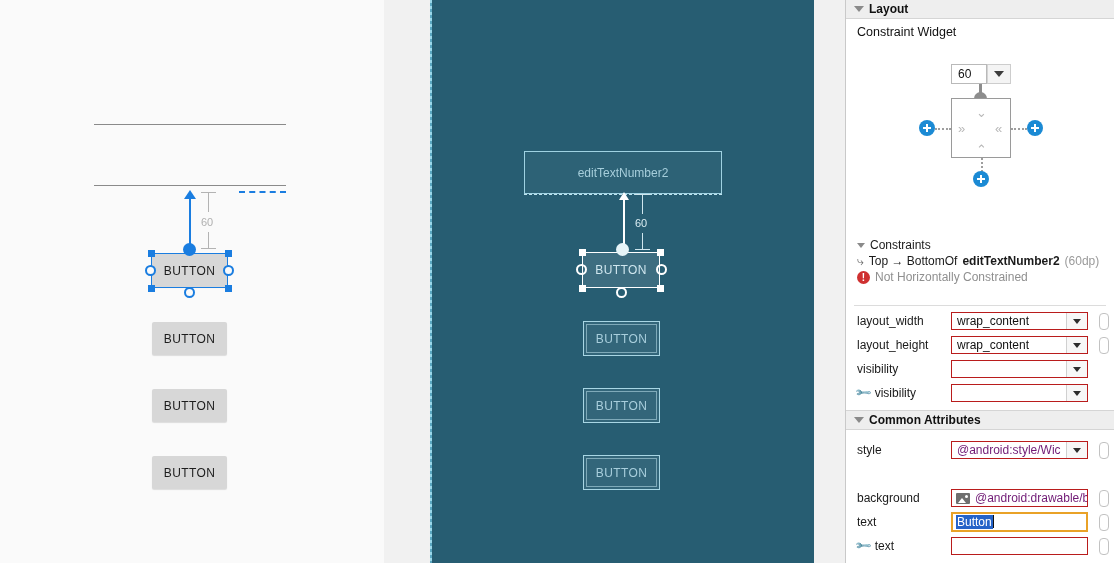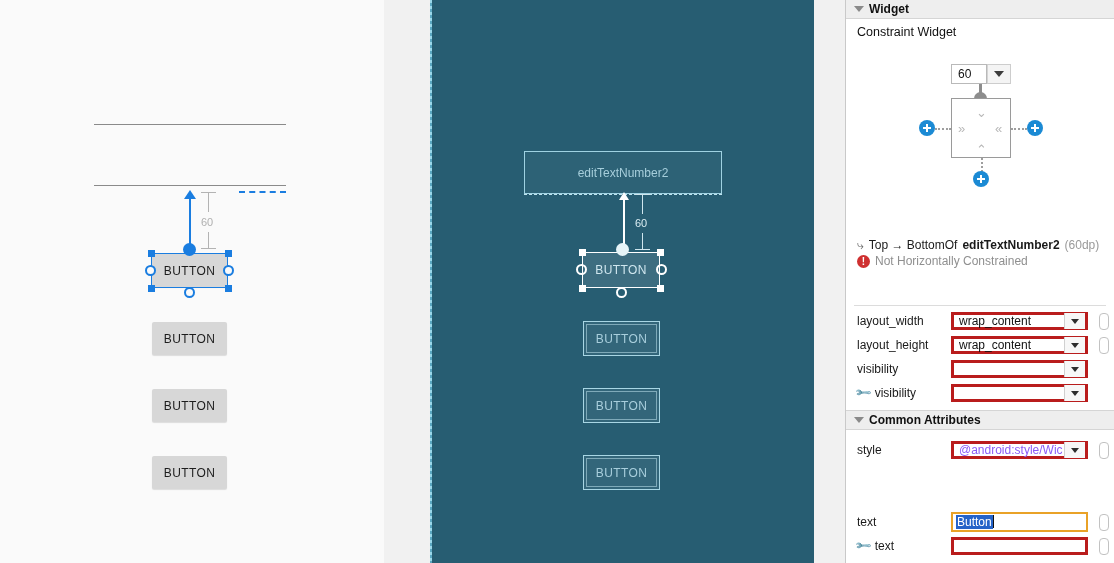--- a/index.html
+++ b/index.html
@@ -175,25 +175,25 @@
   
   .prop-row{
     position:absolute;left:0;width:269px;height:24px;display:flex;align-items:center;
   }
   .prop-label{
     width:105px;padding-left:11px;box-sizing:border-box;font-size:12px;color:#1a1a1a;
     display:flex;align-items:center;gap:4px;white-space:nowrap;
   }
   .wrench{color:#3a3a3a;font-size:11px;transform:rotate(-45deg);display:inline-block;}
   .field{
-    position:relative;width:137px;height:18px;border:3px solid #b91c1c;background:#fff;
+    position:relative;width:137px;height:18px;border:1px solid #b91c1c;background:#fff;
     box-sizing:border-box;display:flex;align-items:center;
   }
   .field .ftext{
-    flex:1;padding-left:5px;font-size:12px;color:#8b5cf6;overflow:hidden;white-space:nowrap;
+    flex:1;padding-left:5px;font-size:12px;color:#701a75;overflow:hidden;white-space:nowrap;
   }
   .field .ftext.dark{color:#111;}
   .field .fdrop{
     width:20px;height:16px;border-left:1px solid #d0d0d0;background:#f7f7f7;
     display:flex;align-items:center;justify-content:center;
   }
   .field .fdrop i{
     width:0;height:0;border-left:4.5px solid transparent;border-right:4.5px solid transparent;
     border-top:5.5px solid #2d2d2d;display:block;
   }
@@ -284,21 +284,21 @@
     <div class="bp-btn" style="left:151px;top:388px;width:77px;height:35px;">BUTTON</div>
     <div class="bp-btn" style="left:151px;top:455px;width:77px;height:35px;">BUTTON</div>
   </div>
 
   <div class="editor-right-shadow"></div>
 
   <div class="props">
 
     <div class="sec-header" style="position:absolute;left:0;top:0;width:269px;">
       <span class="tri"></span>
-      <span>Widget</span>
+      <span>Layout</span>
     </div>
 
     <div class="cw-title">Constraint Widget</div>
 
     <div class="cw">
 
       <div class="cw-spin">
         <div class="val">60</div>
         <div class="arrowbtn">
             <i></i>
@@ -318,20 +318,24 @@
       <div class="cw-dash-h" style="left:89px;top:70px;width:16px;"></div>
       <div class="cw-plus" style="left:73px;top:62px;"></div>
       <div class="cw-dash-h" style="left:165px;top:70px;width:16px;"></div>
       <div class="cw-plus" style="left:181px;top:62px;"></div>
       <div class="cw-dash-v" style="left:135px;top:100px;height:14px;"></div>
       <div class="cw-plus" style="left:127px;top:113px;"></div>
     </div>
 
     <div class="cons-block">
       <div class="cons-row">
+        <span class="tri small"></span>
+        <span>Constraints</span>
+      </div>
+      <div class="cons-row">
         <span class="ico-arc">⤷</span>
         <span>Top → BottomOf</span>
         <b>editTextNumber2</b>
         <span class="dp">(60dp)</span>
       </div>
       <div class="cons-row">
         <span class="err-ico">!</span>
         <span class="err-text">Not Horizontally Constrained</span>
       </div>
     </div>
@@ -393,20 +397,28 @@
       <div class="field">
         <div class="ftext">@android:style/Wic</div>
         <div class="fdrop">
             <i></i>
           </div>
       </div>
       <div class="pill" style="top:4px;"></div>
     </div>
 
 
+    <div class="prop-row" style="top:486px;">
+      <div class="prop-label">background</div>
+      <div class="field">
+        <span class="img-ico"></span>
+        <div class="ftext">@android:drawable/b</div>
+      </div>
+      <div class="pill" style="top:4px;"></div>
+    </div>
 
     <div class="prop-row" style="top:510px;">
       <div class="prop-label">text</div>
       <div class="field focus">
         <div class="ftext dark" style="padding-left:3px;"><span class="sel-text">Button</span><span class="caret"></span></div>
       </div>
       <div class="pill" style="top:4px;"></div>
     </div>
 
     <div class="prop-row" style="top:534px;">

